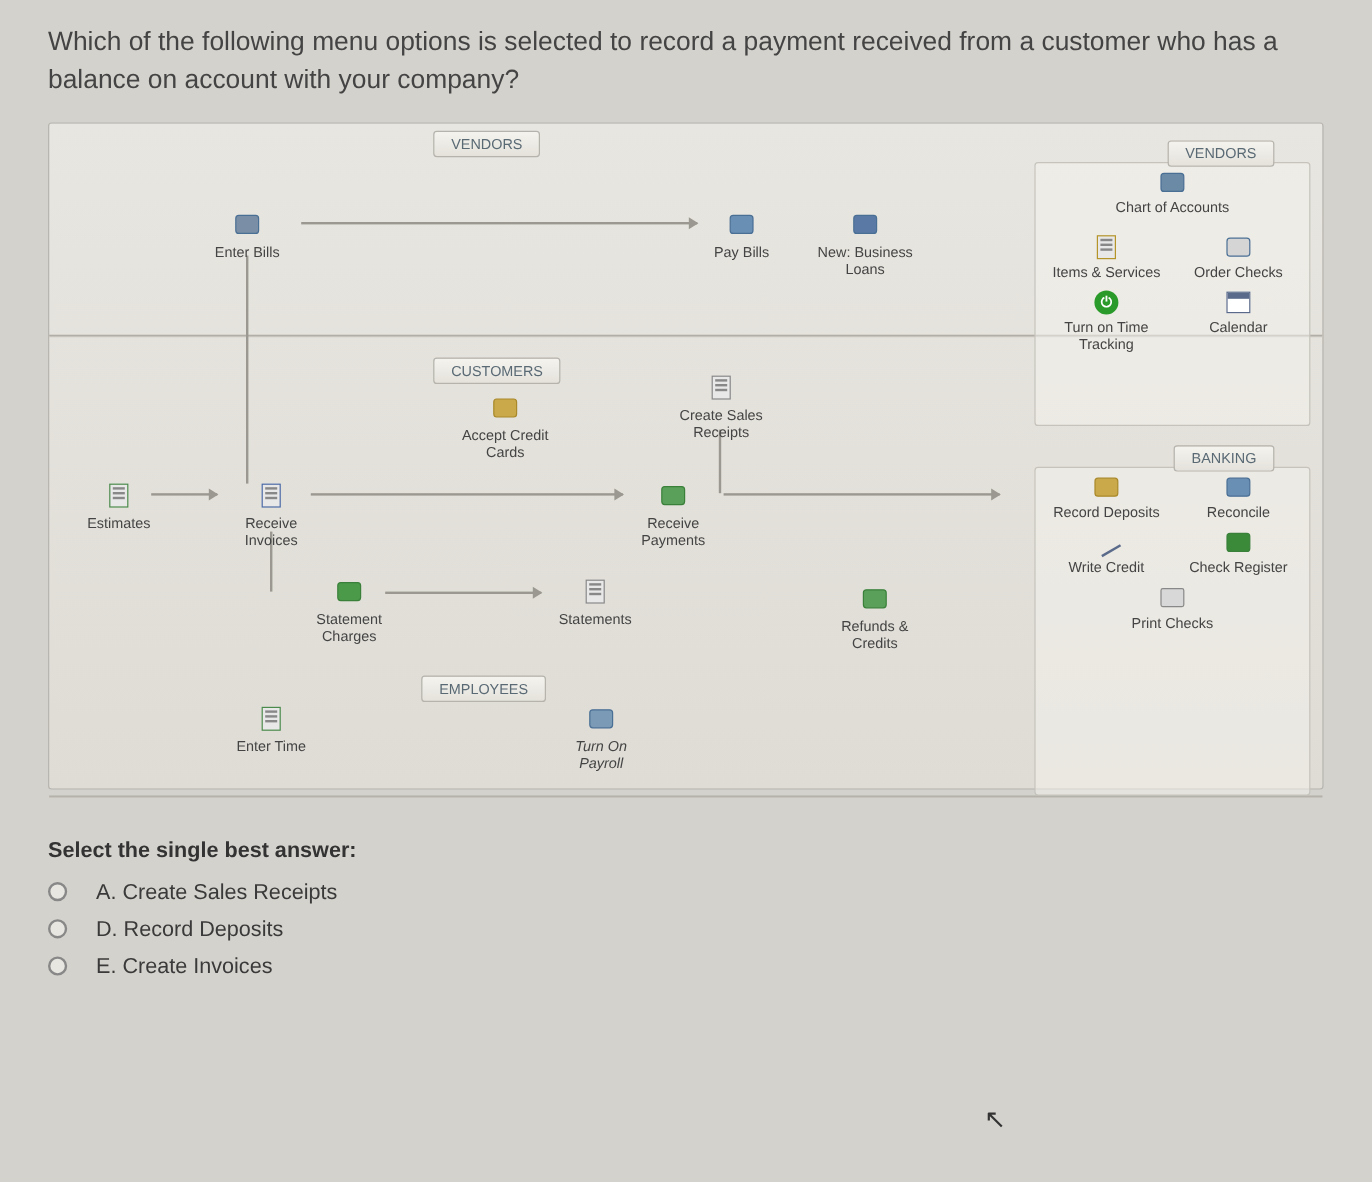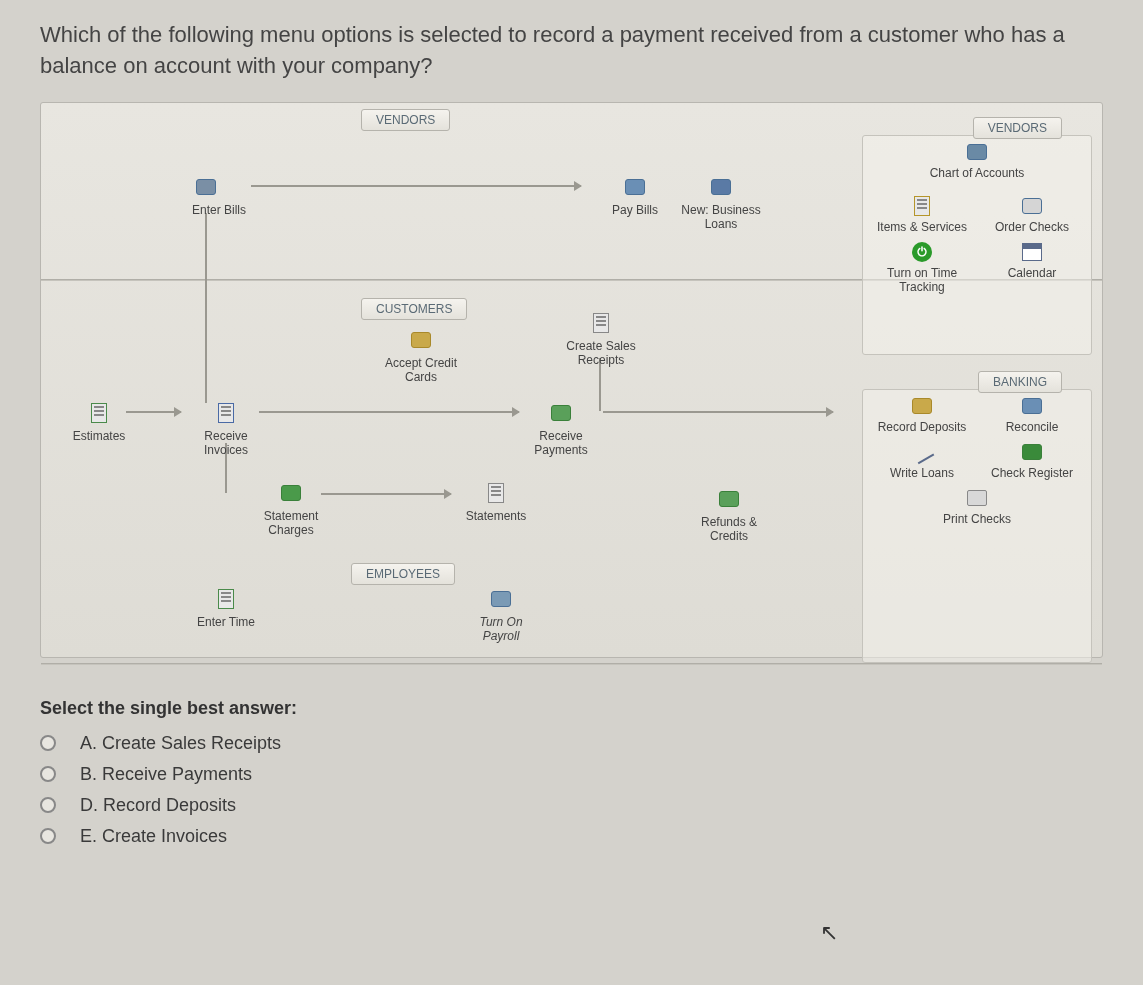--- a/index.html
+++ b/index.html
@@ -144,28 +144,28 @@
 
 <div class="diagram">
 
   <div class="hr-line" style="top:176px;"></div>
   <div class="hr-line" style="top:560px;"></div>
 
   <div class="section-pill" style="left:320px; top:6px;">VENDORS</div>
   <div class="section-pill" style="left:320px; top:195px;">CUSTOMERS</div>
   <div class="section-pill" style="left:310px; top:460px;">EMPLOYEES</div>
 
-  <div class="node" style="left:125px; top:72px;text-align:right;">
+  <div class="node" style="left:125px; top:72px;">
     <div class="icon">
         <div class="icon-box" style="background:#7a8fa5;"></div>
       </div>
     <div>Enter Bills</div>
   </div>
   <div class="arrow" style="left:210px; top:82px; width:330px;"></div>
-  <div class="node" style="left:554px; top:72px;">
+  <div class="node" style="left:537px; top:72px;">
     <div class="icon">
         <div class="icon-box"></div>
       </div>
     <div>Pay Bills</div>
   </div>
   <div class="node" style="left:640px; top:72px;">
     <div class="icon">
         <div class="icon-box" style="background:#5a7aa5;"></div>
       </div>
     <div>New: Business Loans</div>
@@ -294,21 +294,21 @@
       <div class="panel-item">
         <div class="icon">
             <div class="icon-box"></div>
           </div>
         <div>Reconcile</div>
       </div>
       <div class="panel-item">
         <div class="icon">
             <div style="width:18px;height:18px;border-bottom:2px solid #5a6a8a;transform:rotate(-30deg);"></div>
           </div>
-        <div>Write Loans</div>
+        <div>Write Credit</div>
       </div>
       <div class="panel-item">
         <div class="icon">
             <div class="icon-green" style="background:#3a8a3a;"></div>
           </div>
         <div>Check Register</div>
       </div>
       <div class="panel-item">
         <div class="icon">
             <div class="icon-printer"></div>
@@ -318,24 +318,20 @@
     </div>
   </div>
 
 </div>
 
 <div class="answer-section">
   <div class="answer-prompt">Select the single best answer:</div>
   <label class="option">
     <span class="radio"></span>
     <span>A. Create Sales Receipts</span>
-  </label>
-  <label class="option">
-    <span class="radio"></span>
-    <span>B. Receive Payments</span>
   </label>
   <label class="option">
     <span class="radio"></span>
     <span>D. Record Deposits</span>
   </label>
   <label class="option">
     <span class="radio"></span>
     <span>E. Create Invoices</span>
   </label>
 </div>

